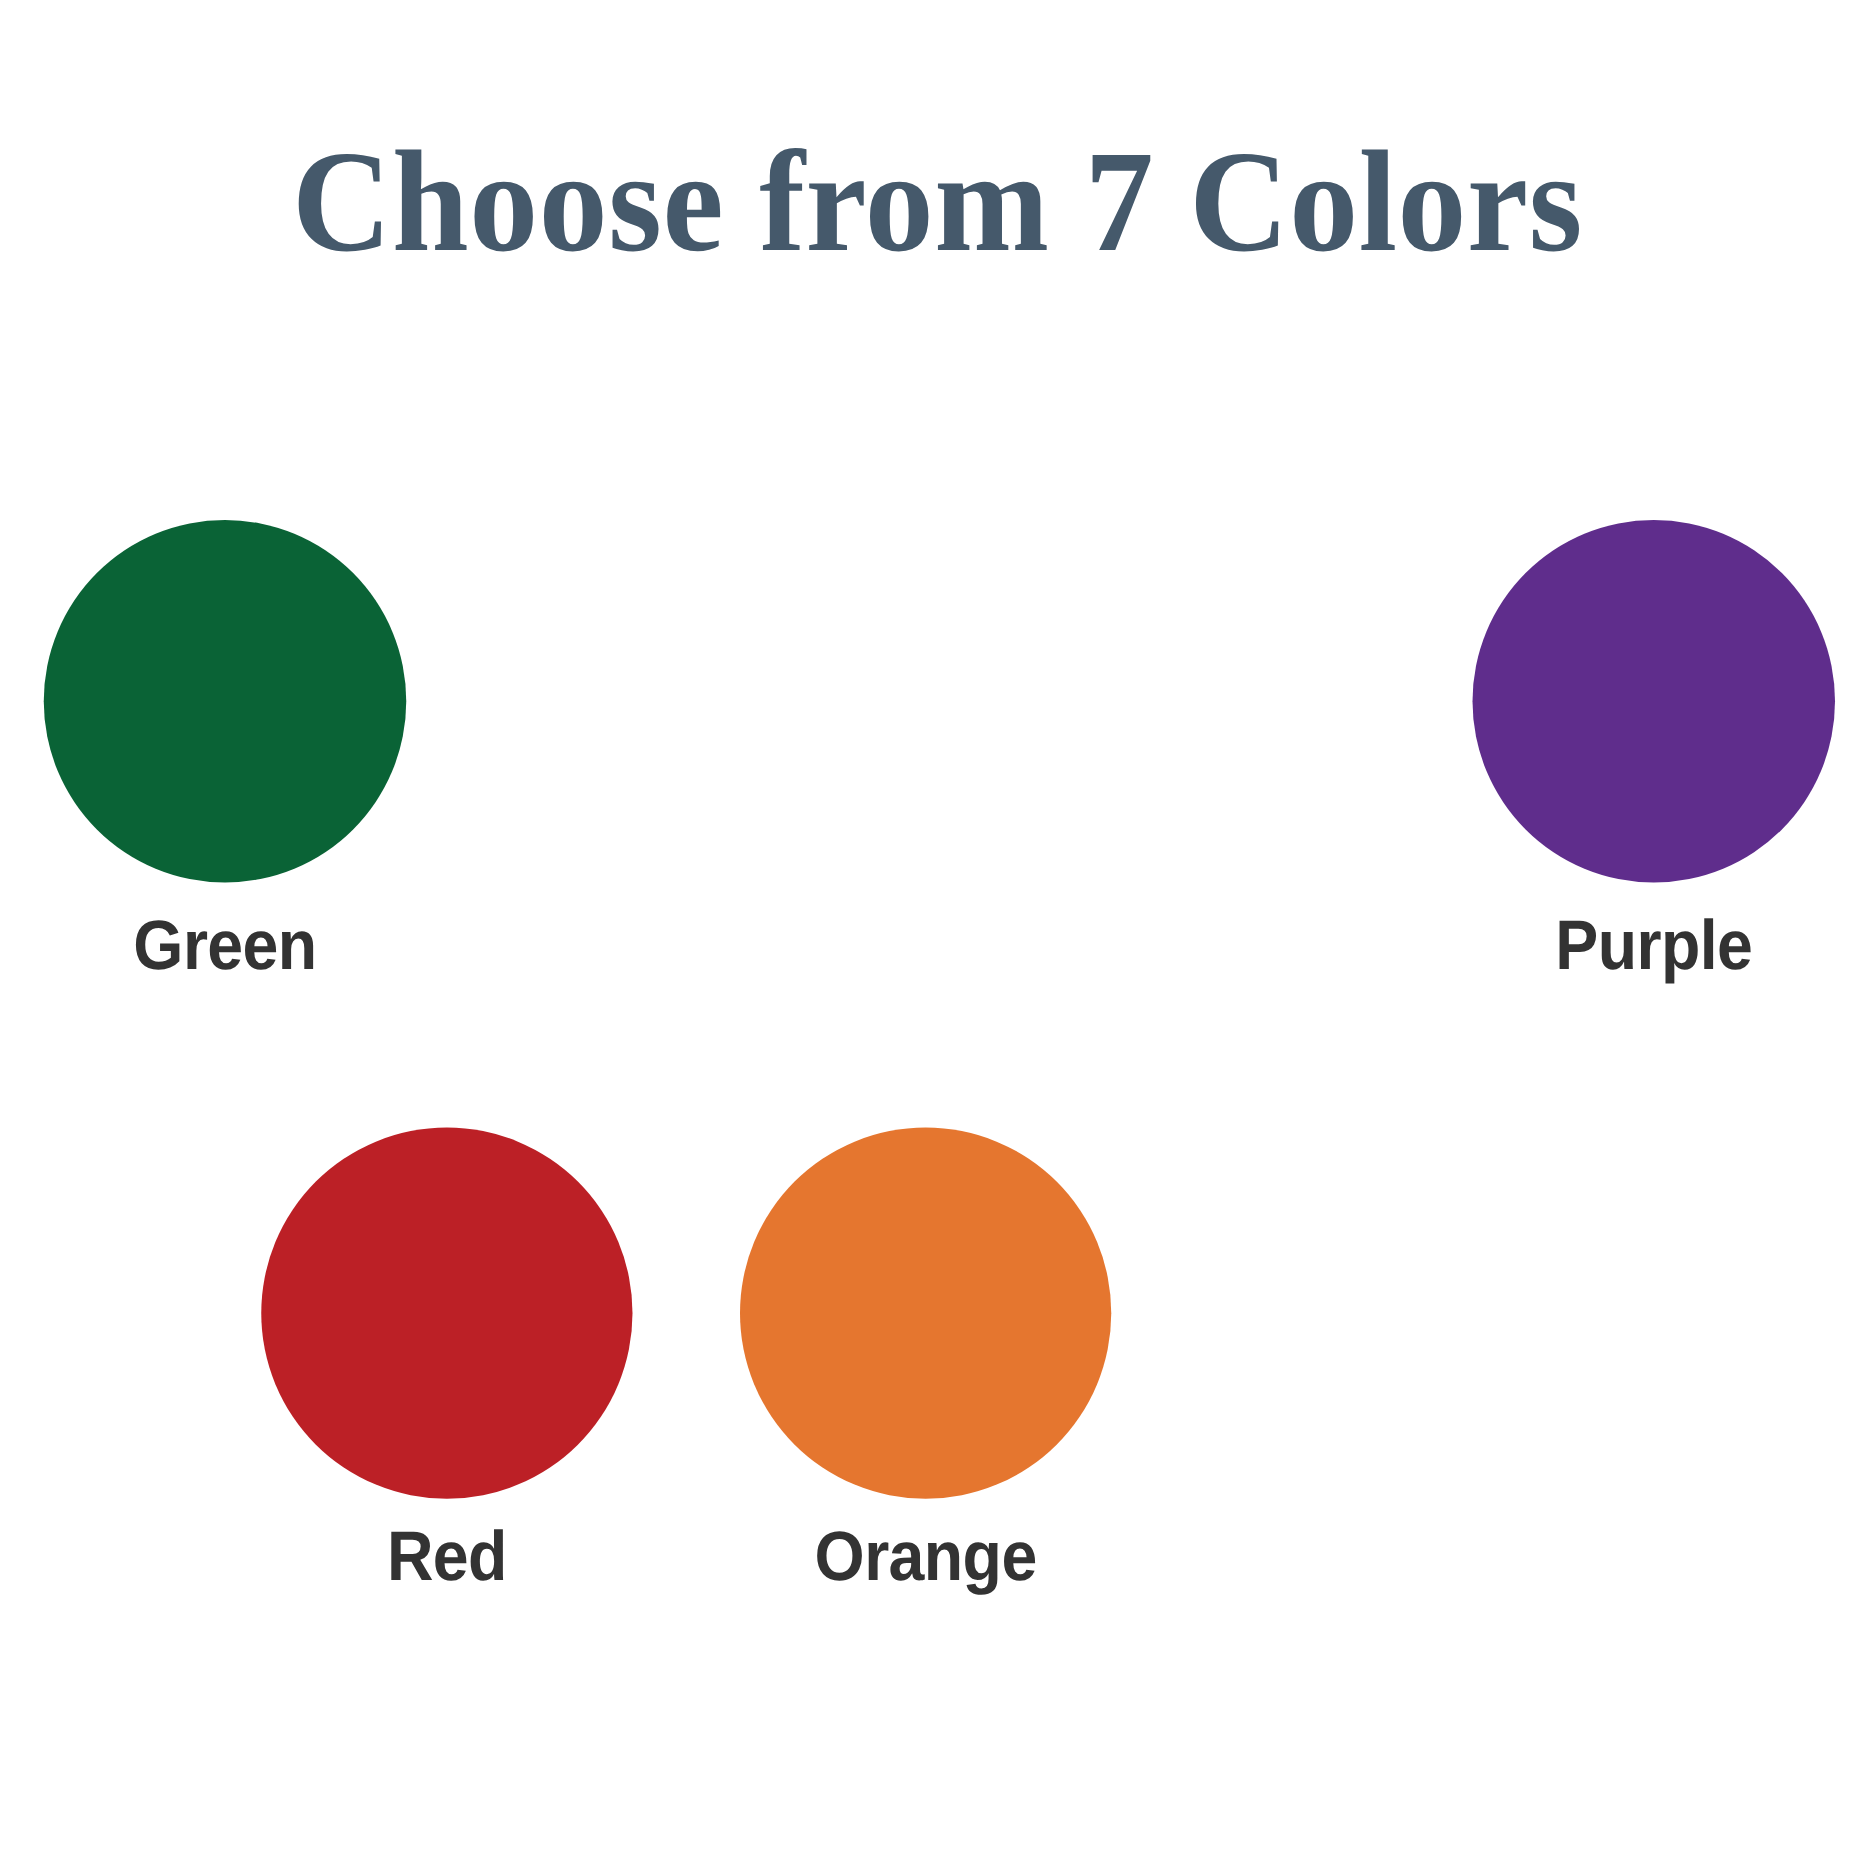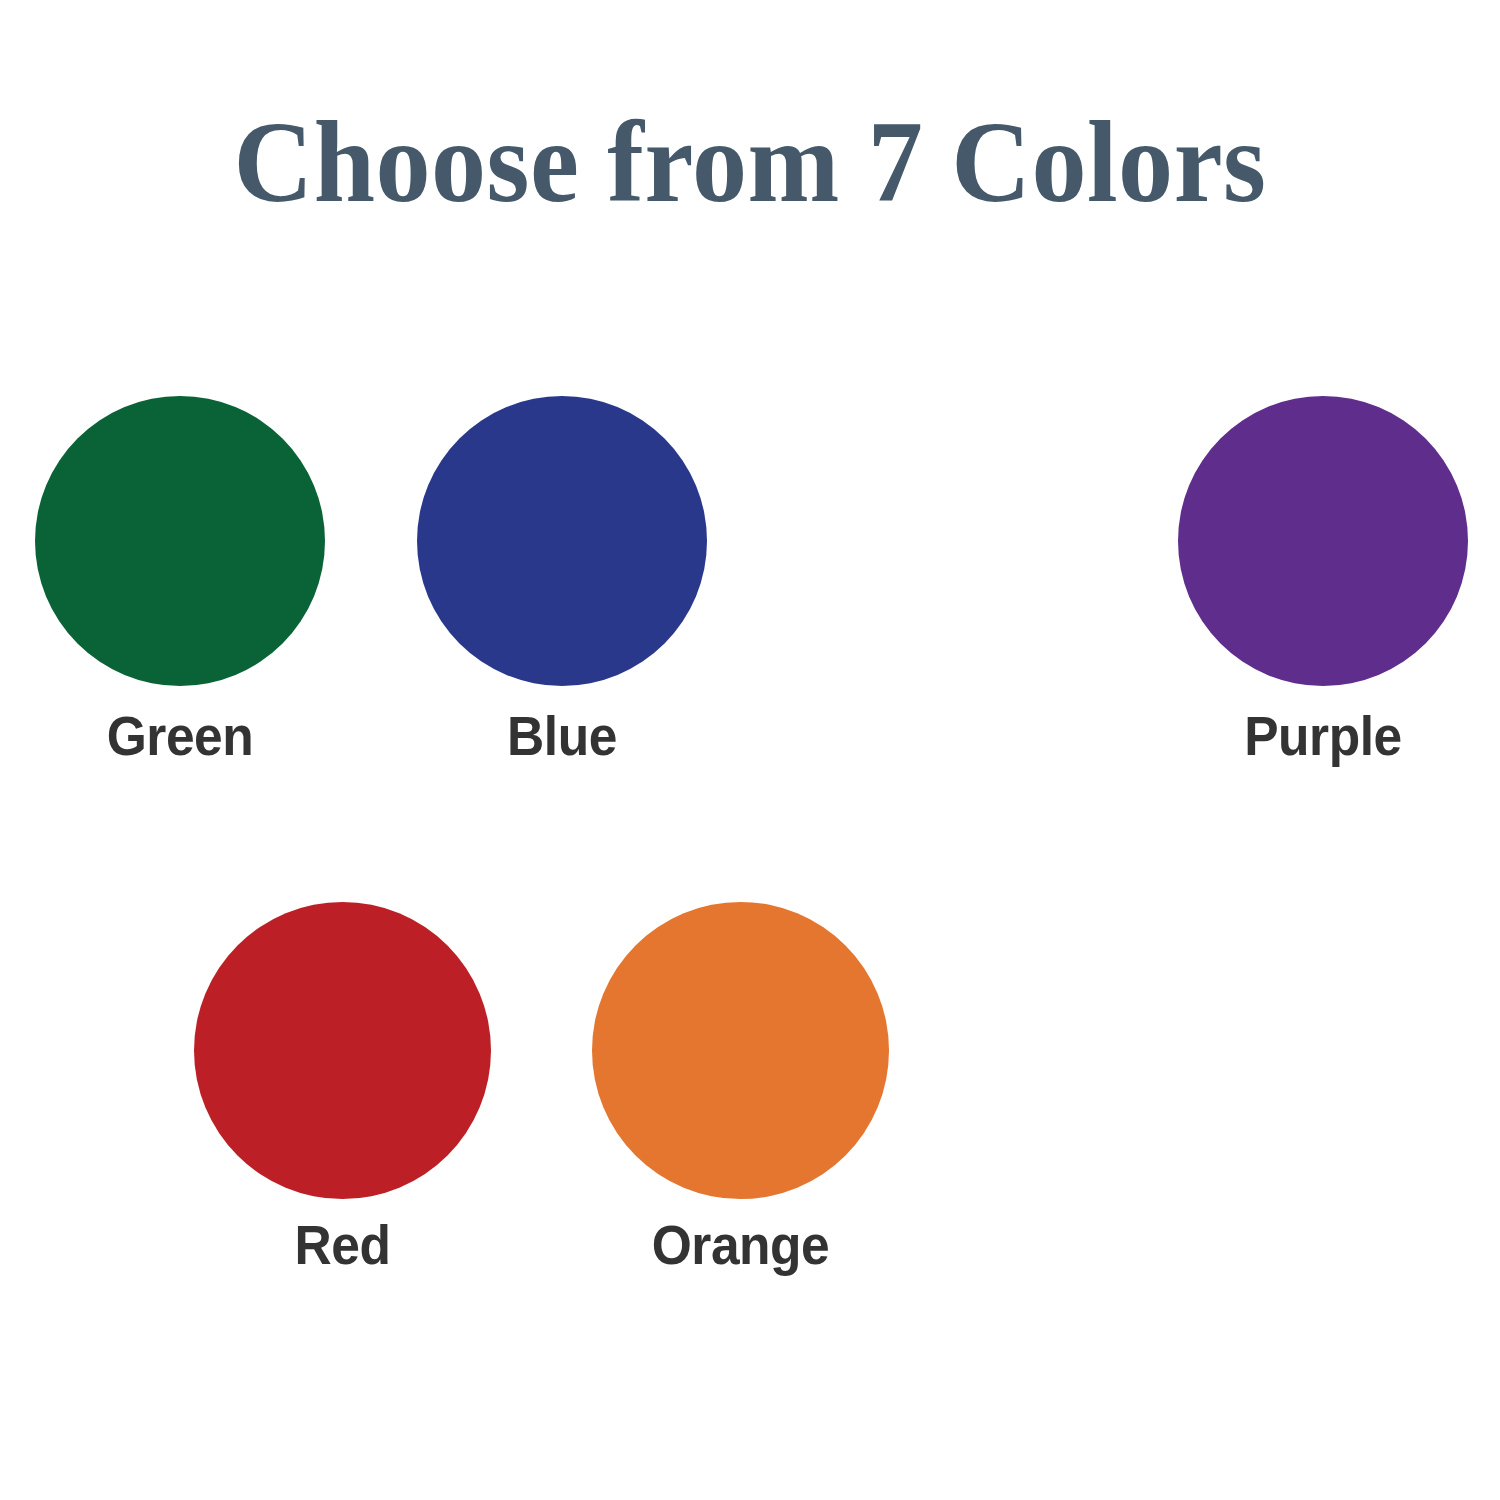--- a/index.html
+++ b/index.html
@@ -59,54 +59,50 @@
     font-weight: 700;
     font-size: 56px;
     line-height: 1;
     letter-spacing: -0.5px;
     color: #333333;
     transform: scaleX(0.92);
     white-space: nowrap;
   }
 
   
-  .row1 { width: 290px; height: 290px; top: 396px; }
+  .row1 { width: 290px; height: 290px; top: 416px; }
   .row1 .dot { width: 290px; height: 290px; }
   .row1 .caption { top: 312px; }
 
   
   .row2 { width: 297px; height: 297px; top: 902px; }
   .row2 .dot { width: 297px; height: 297px; }
   .row2 .caption { top: 315px; }
 
   .pos-green  { left: 35px; }
   .pos-blue   { left: 417px; }
   .pos-black  { left: 798px; }
   .pos-purple { left: 1178px; }
 
-  .pos-red    { left: 194px; }
+  .pos-red    { left: 209px; }
   .pos-orange { left: 592px; }
   .pos-gold   { left: 987px; }
 </style>
 </head>
 <body style="background: rgb(255, 255, 255);">
 
 <div id="canvas" style="background: rgb(255, 255, 255);">
 
   <div class="title" style="color: rgb(69, 89, 107);">Choose from 7 Colors</div>
 
   <div class="swatch row1 pos-green">
     <div class="dot" style="background-color: rgb(10, 99, 54);"></div>
     <div class="caption" style="color: rgb(51, 51, 51);">Green</div>
   </div>
 
-  <div class="swatch row1 pos-blue">
-    <div class="dot" style="background-color: rgb(42, 56, 140);"></div>
-    <div class="caption" style="color: rgb(51, 51, 51);">Blue</div>
-  </div>
 
 
   <div class="swatch row1 pos-purple">
     <div class="dot" style="background-color: rgb(95, 45, 140);"></div>
     <div class="caption" style="color: rgb(51, 51, 51);">Purple</div>
   </div>
 
   <div class="swatch row2 pos-red">
     <div class="dot" style="background-color: rgb(188, 32, 38);"></div>
     <div class="caption" style="color: rgb(51, 51, 51);">Red</div>

